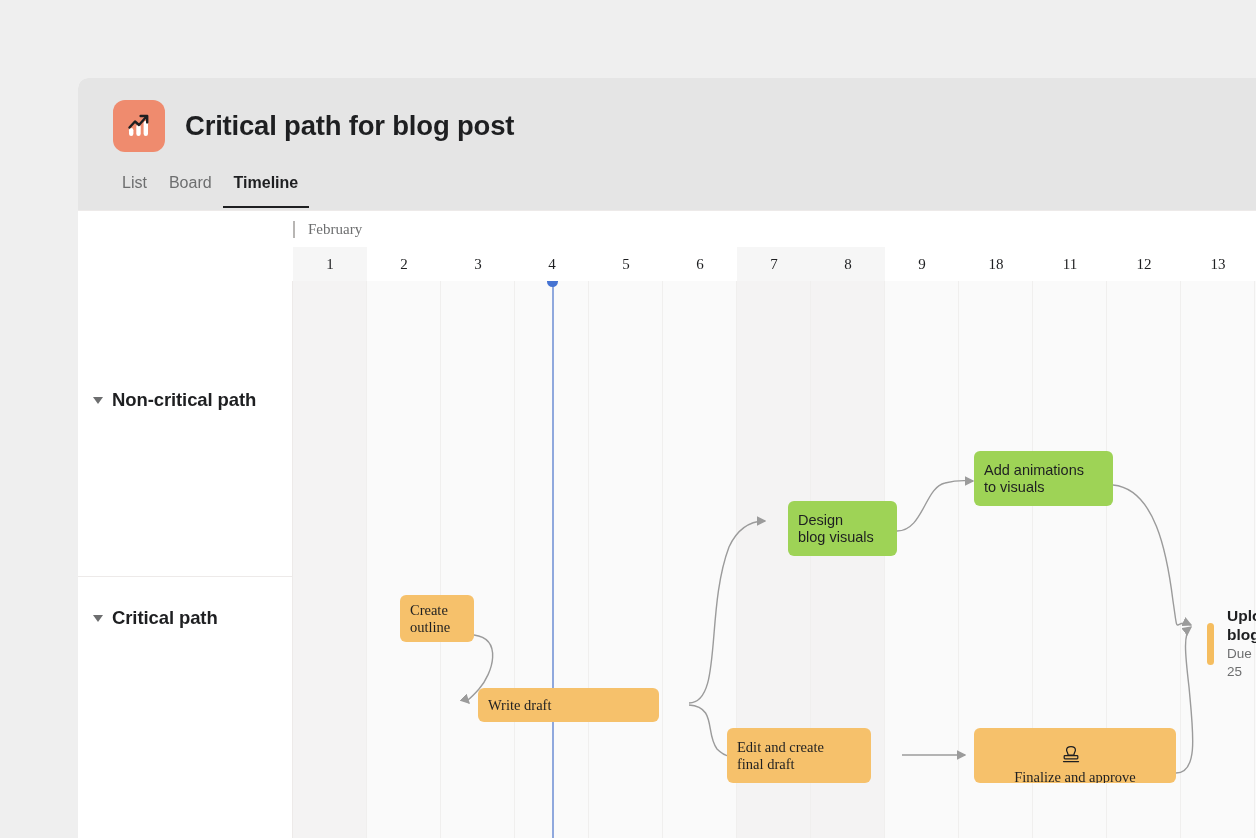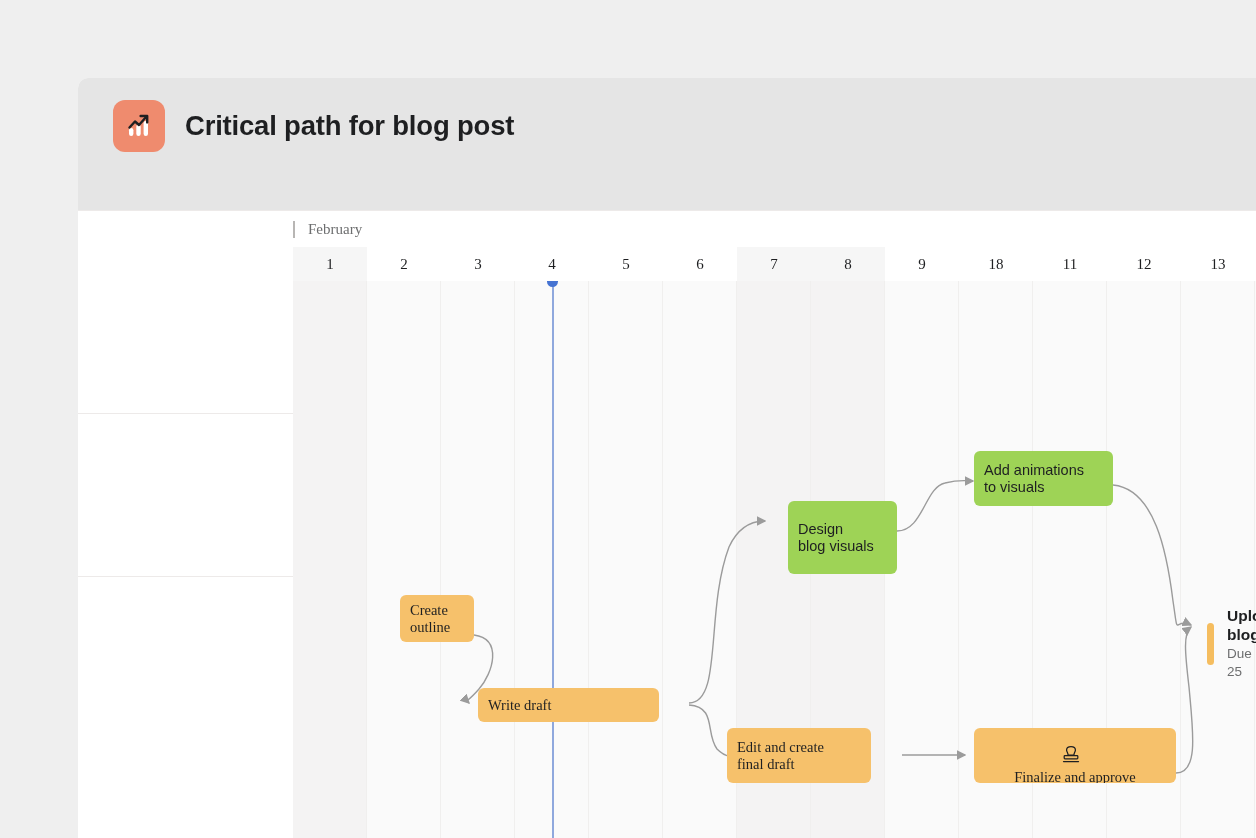--- a/index.html
+++ b/index.html
@@ -203,20 +203,25 @@
       <svg width="30" height="30" viewBox="0 0 30 30">
         <rect x="5" y="17" width="4.4" height="8" rx="2.2" fill="#ffffff"></rect>
         <rect x="12.3" y="13.5" width="4.4" height="11.5" rx="2.2" fill="#ffffff"></rect>
         <rect x="19.6" y="10" width="4.4" height="15" rx="2.2" fill="#ffffff"></rect>
         <path d="M5.5 16.5 L11 10.5 L15 14 L22.5 5.5" stroke="#1e1f21" stroke-width="2.4" fill="none" stroke-linecap="round" stroke-linejoin="round"></path>
         <path d="M16.6 5 L23.2 5 L23.2 11.4" stroke="#1e1f21" stroke-width="2.4" fill="none" stroke-linecap="round" stroke-linejoin="round"></path>
       </svg>
     </div>
     <div id="project-title">Critical path for blog post</div>
 
+    <div id="tab-bar">
+      <div class="tab">List</div>
+      <div class="tab">Board</div>
+      <div class="tab active">Timeline</div>
+    </div>
     <div id="header-divider"></div>
   </div>
 
   <div id="timeline-head">
     <div id="month-row">
       <div id="month-tick"></div>
       <div id="month-label">February</div>
     </div>
     <div id="day-row">
       <div class="day-cell weekend">1</div>
@@ -271,21 +276,21 @@
 
         <path d="M 604 250 C 630 250 632 206 652 202 C 668 198 676 200 680 200" stroke="#9b9b9b" stroke-width="1.4" fill="none" marker-end="url(#arw)"></path>
 
         <path d="M 609 474 L 672 474" stroke="#9b9b9b" stroke-width="1.4" fill="none" marker-end="url(#arw)"></path>
 
         <path d="M 820 204 C 862 208 874 272 880 320 C 886 360 880 336 898 344" stroke="#9b9b9b" stroke-width="1.4" fill="none" marker-end="url(#arw)"></path>
 
         <path d="M 883 492 C 906 492 900 450 896 406 C 892 372 890 352 898 346" stroke="#9b9b9b" stroke-width="1.4" fill="none" marker-end="url(#arw)"></path>
       </svg>
 
-      <div class="task-bar green" style="left:495px; top:220px; width:109px; height:73px;">
+      <div class="task-bar green" style="left:495px; top:220px; width:109px; height:55px;">
         <span class="task-label">Design
 blog visuals</span>
       </div>
 
       <div class="task-bar green" style="left:681px; top:170px; width:139px; height:55px;">
         <span class="task-label">Add animations
 to visuals</span>
       </div>
 
       <div class="task-bar orange" style="left:107px; top:314px; width:74px; height:47px;">
@@ -317,16 +322,27 @@
 
       <div class="milestone" style="left:914px; top:325px;">
         <div class="milestone-marker"></div>
         <div class="milestone-text">
           <div class="milestone-name">Upload blog</div>
           <div class="milestone-due">Due Oct 25</div>
         </div>
       </div>
     </div>
 
+    <div id="row-labels">
+      <div class="group-label" style="top:92px;">
+        <span class="caret"></span>
+        <span class="group-title">Non-critical path</span>
+      </div>
+
+      <div class="group-label" style="top:310px;">
+        <span class="caret"></span>
+        <span class="group-title">Critical path</span>
+      </div>
+    </div>
     <div id="group-divider"></div>
   </div>
 
 </div>
 
 </body></html>

